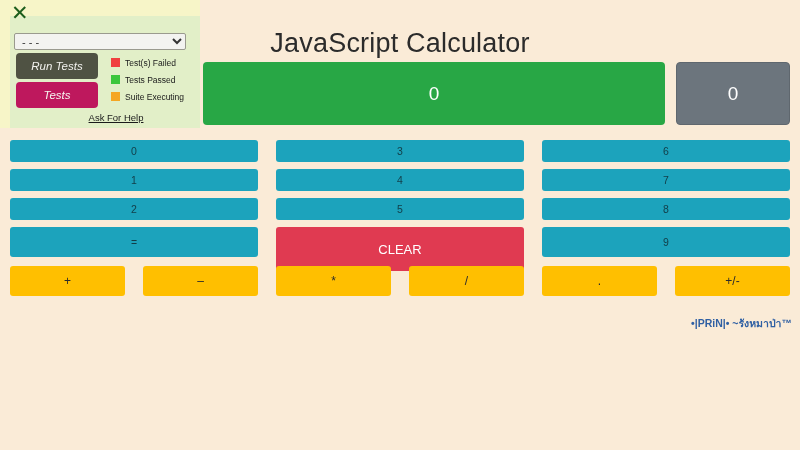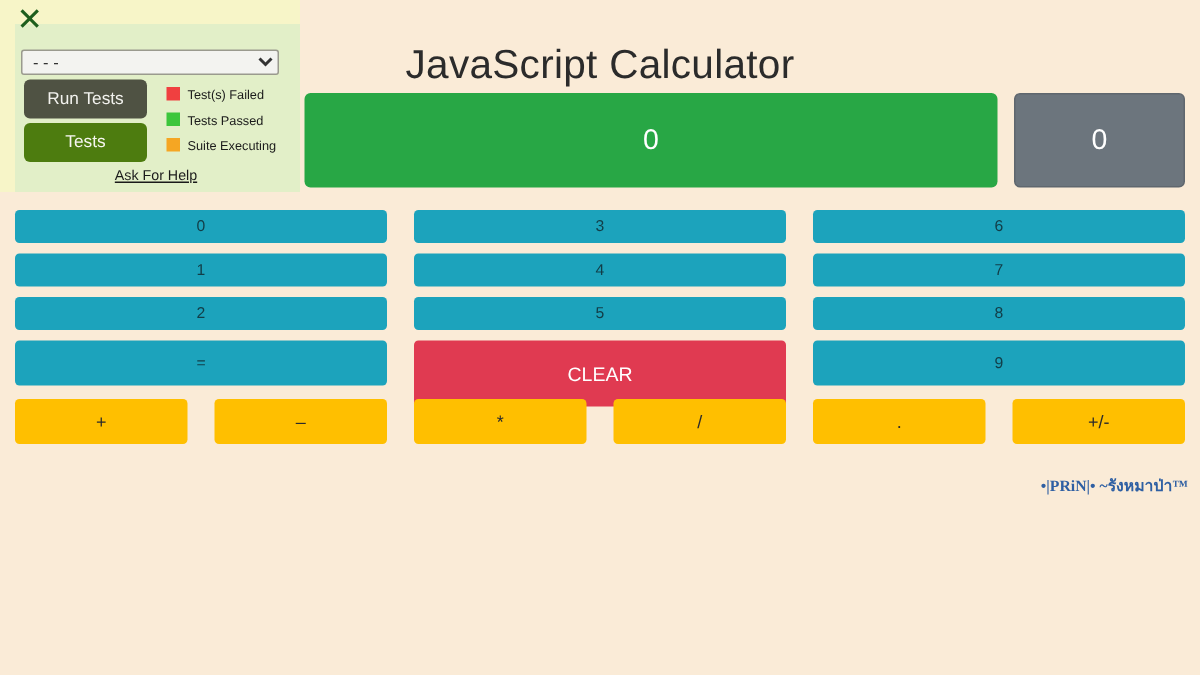--- a/index.html
+++ b/index.html
@@ -91,28 +91,29 @@
     left: 16px;
     width: 82px;
     height: 26px;
     border: none;
     border-radius: 4px;
     color: #F2F2EE;
     font-size: 11.5px;
     font-family: "Liberation Sans", sans-serif;
     cursor: pointer;
     z-index: 24;
+    font-style: italic;
   }
   .btn-run {
     top: 53px;
     background: #4F5243;
   }
   .btn-tests {
     top: 82px;
-    background: #4d7c0f;
+    background: #be185d;
     color: #F6F6F0;
   }
   .legend {
     position: absolute;
     left: 111px;
     top: 55px;
     z-index: 24;
   }
   .legend-row {
     display: flex;
@@ -127,21 +128,21 @@
     flex: 0 0 auto;
   }
   .legend-text {
     font-size: 8.5px;
     color: #1a1a1a;
     white-space: nowrap;
     text-align: right;
   }
   .help-link {
     position: absolute;
-    left: 4px;
+    left: 16px;
     top: 112px;
     width: 200px;
     text-align: center;
     font-size: 9.5px;
     color: #1a1a1a;
     text-decoration: underline;
     cursor: pointer;
     z-index: 24;
   }
 
@@ -249,21 +250,21 @@
   }
 
   
   .footer-credit {
     position: absolute;
     right: 8px;
     top: 315px;
     font-size: 10.5px;
     color: #2E5FA3;
     font-weight: bold;
-    font-family: Liberation Serif, serif;
+    font-family: Liberation Sans, sans-serif;
     white-space: nowrap;
   }
 </style>
 </head>
 <body>
 
 <div class="page-title">JavaScript Calculator</div>
 
 <div class="test-panel">
   <div class="test-panel-inner"></div>

